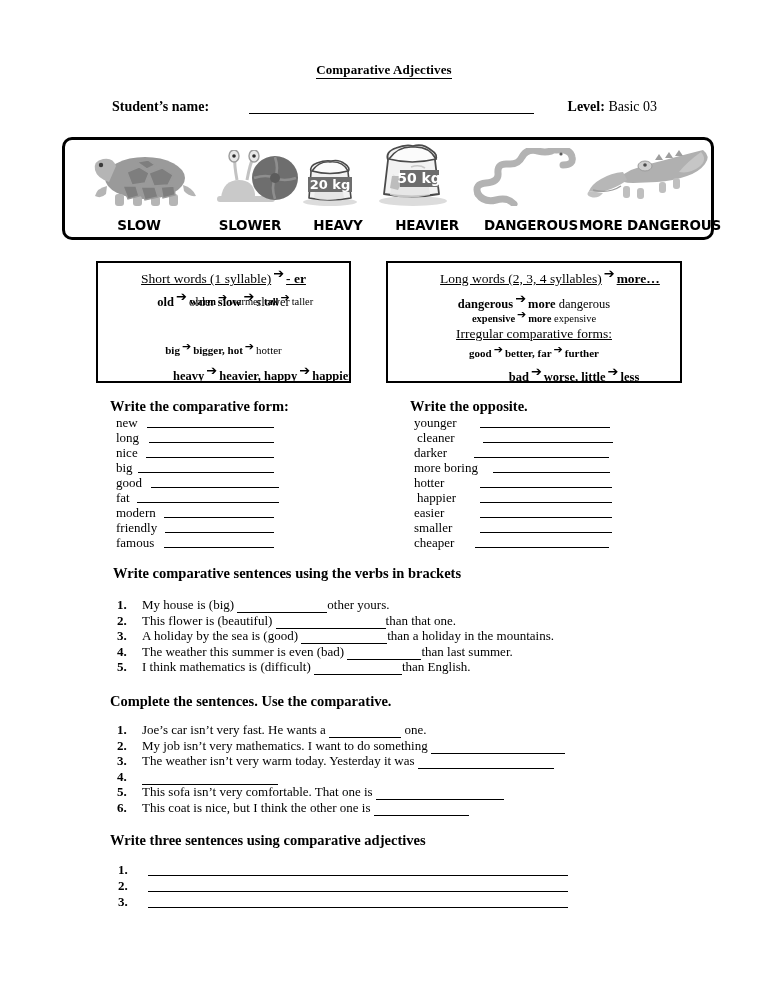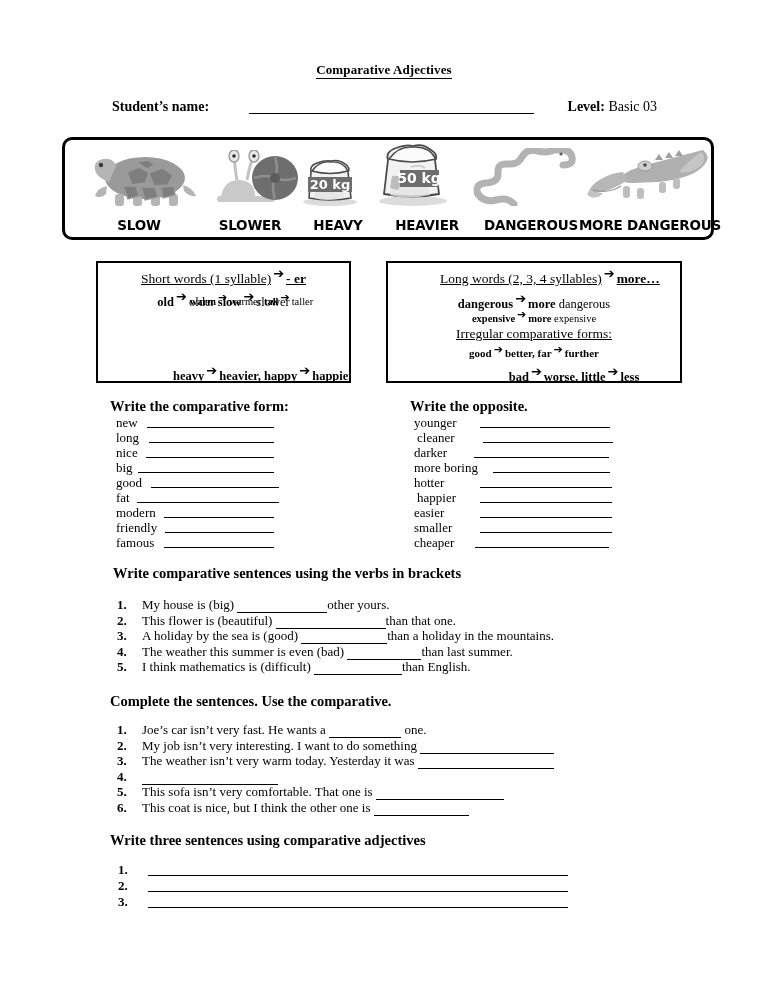--- a/index.html
+++ b/index.html
@@ -356,20 +356,24 @@
       <u><span>Short words (1 syllable)</span></u><span class="arrow">➔</span><u><b>- er</b></u>
     </div>
     <div class="rl r1" style="top:31px;">
       <b>old</b><span class="arrow">➔</span><span>older</span>
       <b>slow</b><span class="arrow">➔</span><span>slower</span>
     </div>
     <div class="rl r2" style="top:32px;padding-left:28px;">
       <b>warm</b><span class="arrow sm">➔</span><span>warmer</span>
       <b>tall</b><span class="arrow sm">➔</span><span>taller</span>
     </div>
+    <div class="rl r3" style="top:81px;">
+      <b>big</b><span class="arrow sm">➔</span><b>bigger,</b>
+      <b>hot</b><span class="arrow sm">➔</span><span>hotter</span>
+    </div>
     <div class="rl r4" style="top:105px;">
       <b>heavy</b><span class="arrow">➔</span><b>heavier,</b>
       <b>happy</b><span class="arrow">➔</span><b>happier</b>
     </div>
   </div>
 
   <div class="rule-box right">
     <div class="rl hdr" style="top:8px;padding-left:16px;">
       <u><span>Long words (2, 3, 4 syllables)</span></u><span class="arrow">➔</span><u><b>more…</b></u>
     </div>
@@ -499,21 +503,21 @@
   </div>
 
   <div class="sec-h" style="top:693px; left:110px;">Complete the sentences. Use the comparative.</div>
   <div class="nlist" style="top:722px; left:117px;">
     <div class="nrow">
       <span class="num">1.</span>
       <span class="txt"><span>Joe’s car isn’t very fast. He wants a</span> <span class="inl" style="width:72px;"></span> <span>one.</span></span>
     </div>
     <div class="nrow">
       <span class="num">2.</span>
-      <span class="txt"><span>My job isn’t very interesting. I want to do something</span> <span class="inl" style="width:134px;"></span></span>
+      <span class="txt"><span>My job isn’t very mathematics. I want to do something</span> <span class="inl" style="width:134px;"></span></span>
     </div>
     <div class="nrow">
       <span class="num">3.</span>
       <span class="txt"><span>The weather isn’t very warm today. Yesterday it was</span> <span class="inl" style="width:136px;"></span></span>
     </div>
     <div class="nrow">
       <span class="num">4.</span>
       <span class="txt"> <span class="inl" style="width:136px;"></span></span>
     </div>
     <div class="nrow">

